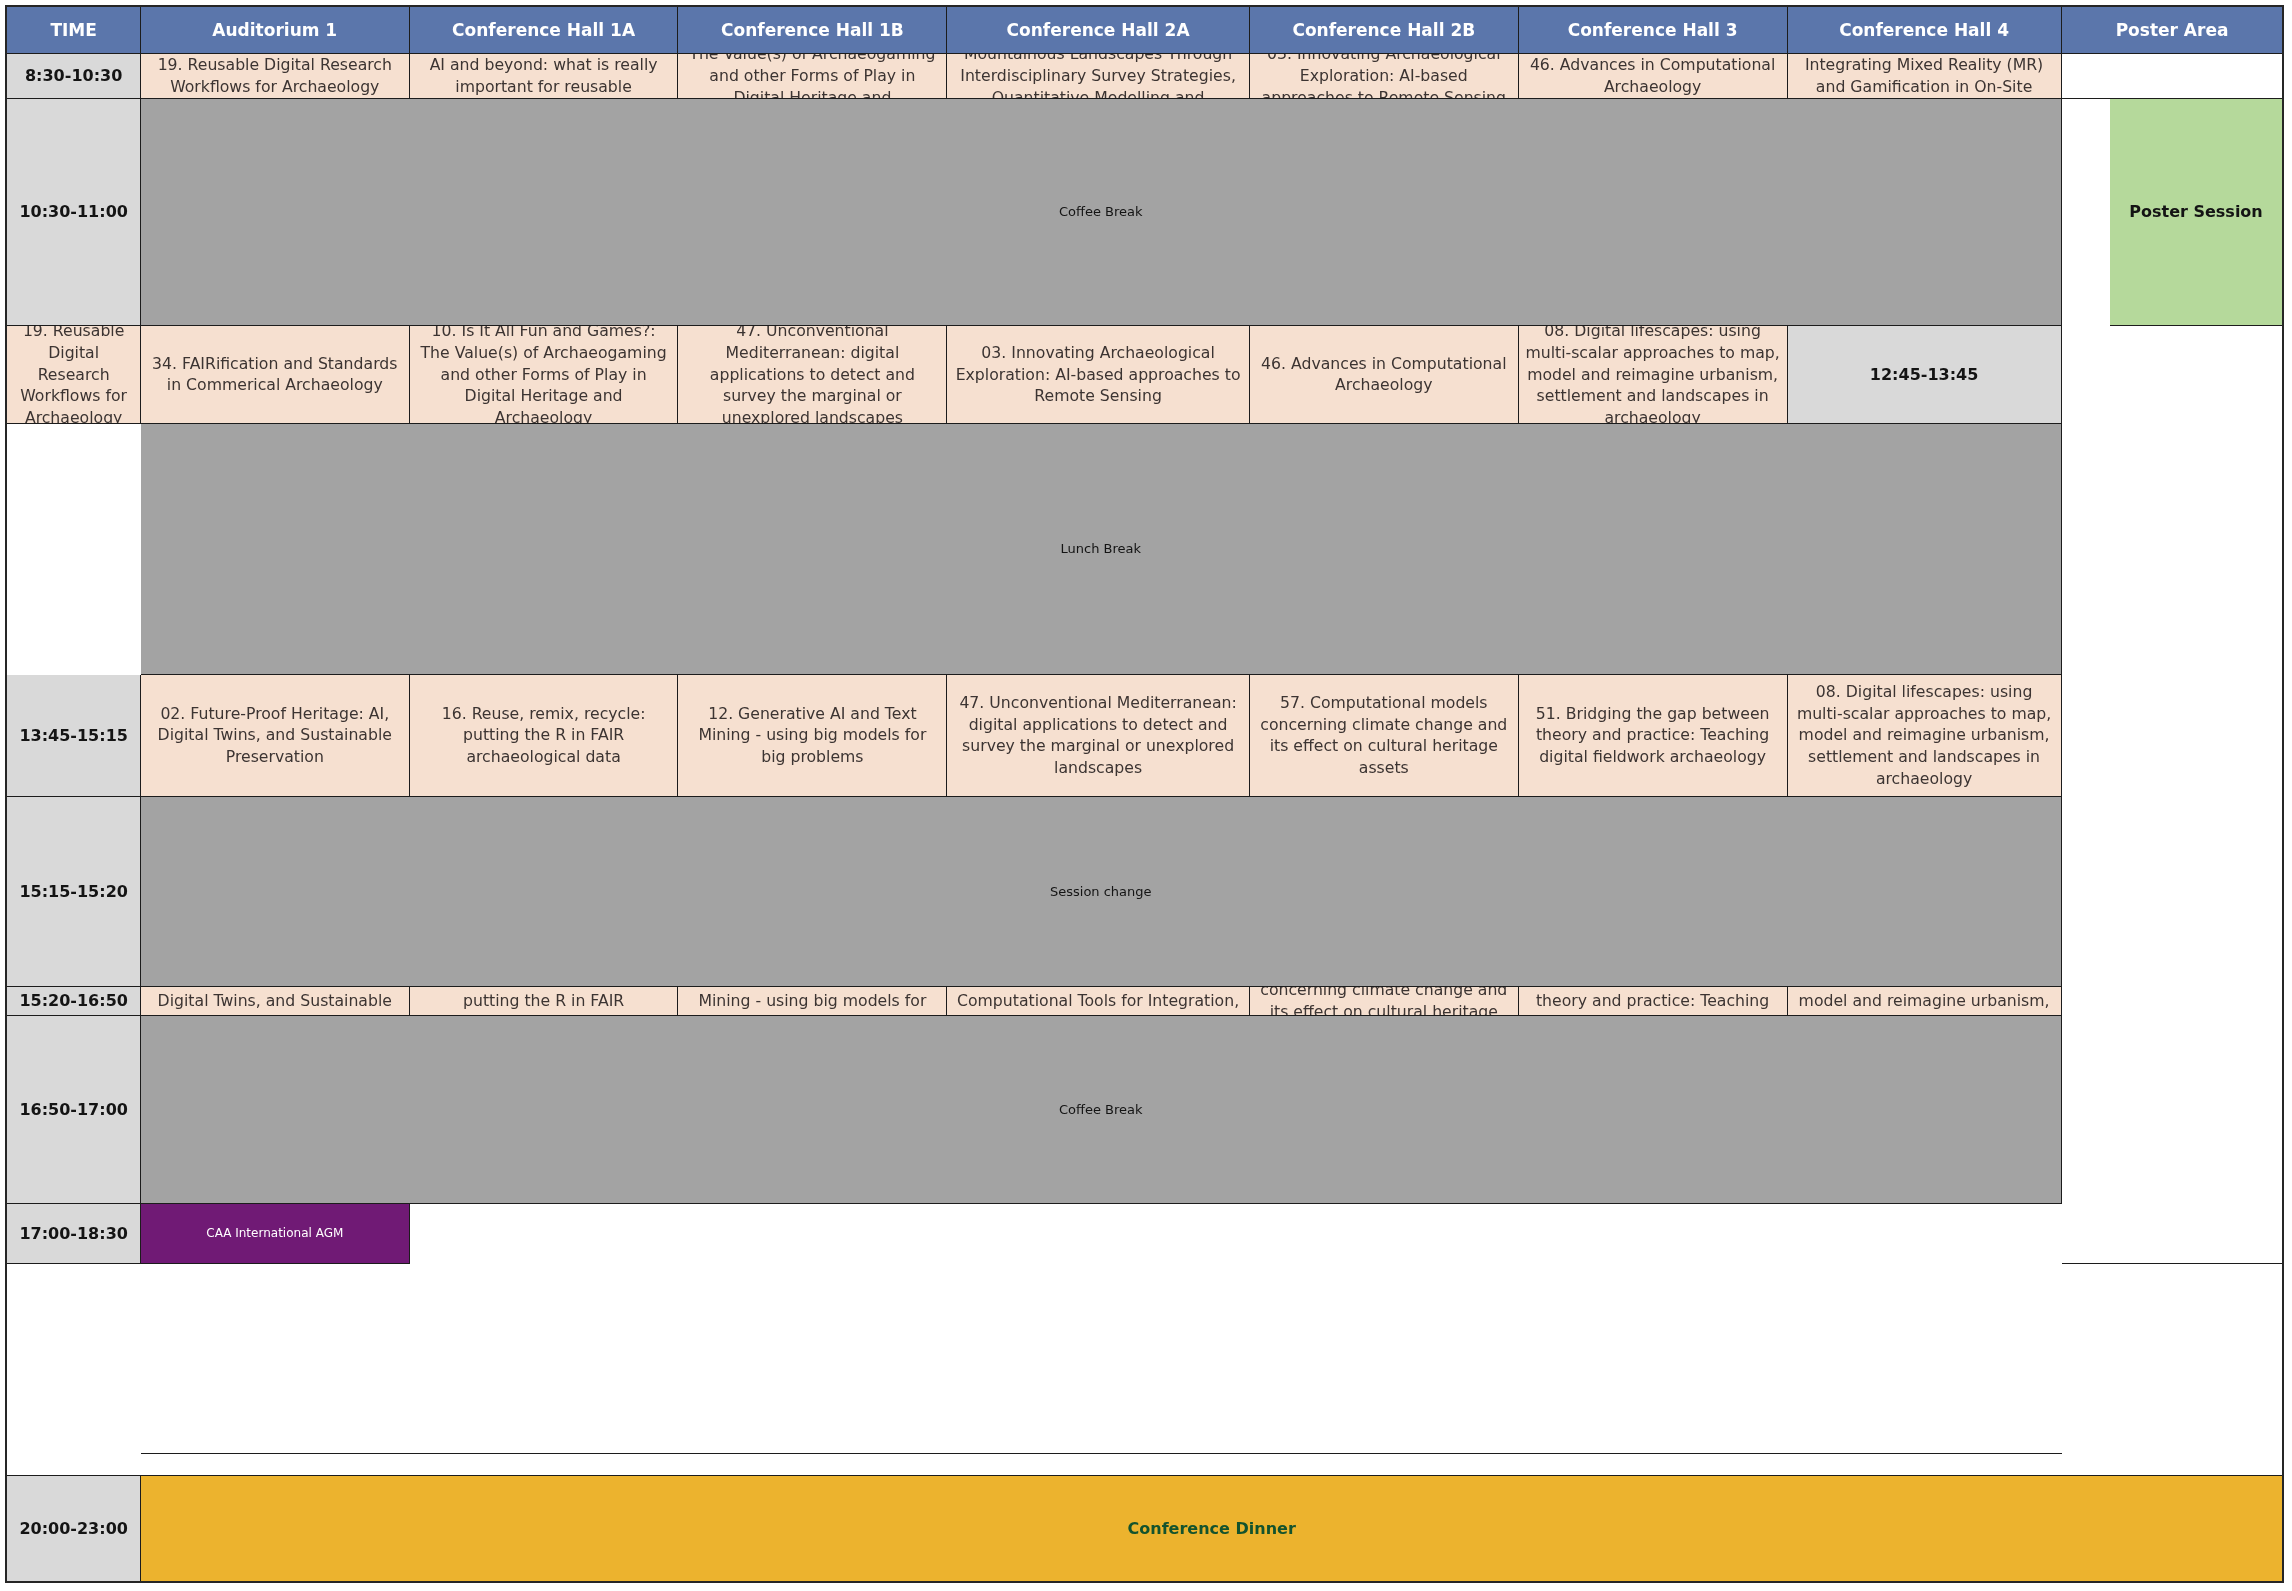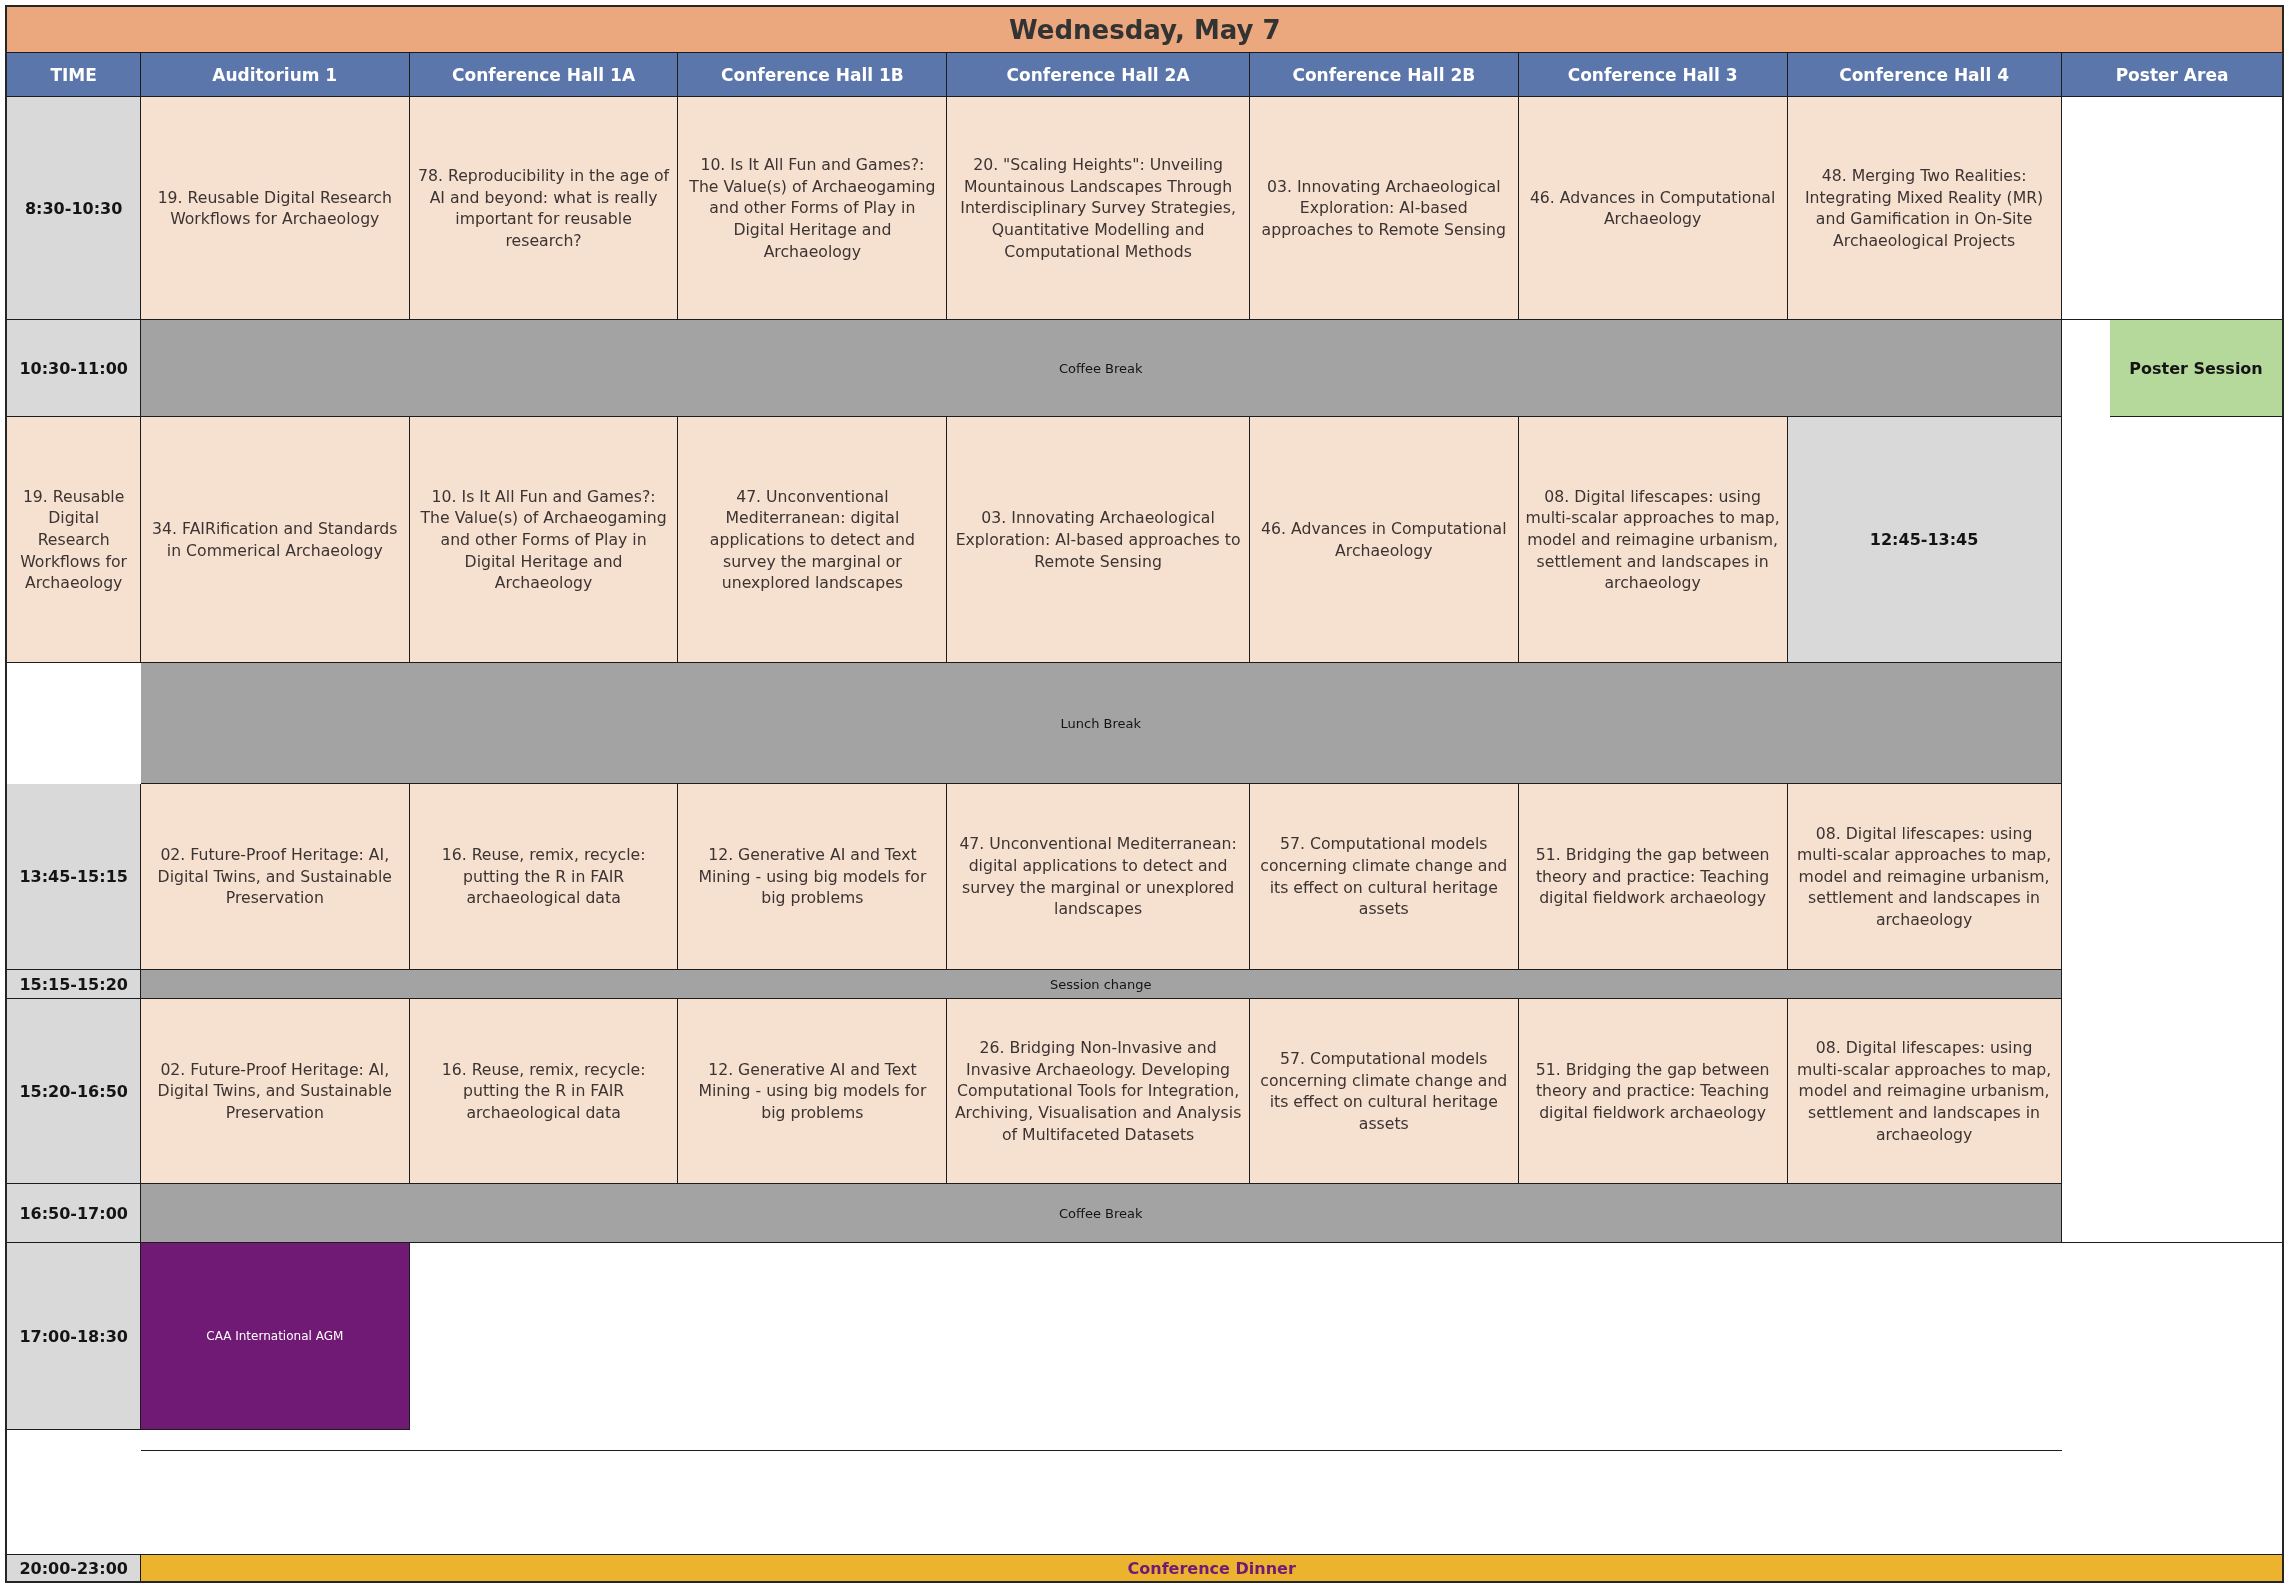--- a/index.html
+++ b/index.html
@@ -29,29 +29,28 @@
   .poster-tall { grid-column:9 / 10; grid-row:5 / 11; background:#ffffff; }
   .agm-white { background:#ffffff; }
 
   .title-bar { background:#eba87e; color:#333333; font-size:26px; font-weight:bold; }
   .hdr  { background:#5b76ab; color:#ffffff; font-size:17px; font-weight:bold; padding:1.8px 3.6px; }
   .time { background:#d9d9d9; color:#141414; font-size:16px; font-weight:bold; padding:1.8px 2.7px; }
   .sess { background:#f6e0d0; color:#3c3432; font-size:15.7px; line-height:1.38; }
   .brk  { background:#a3a3a3; color:#141414; font-size:13px; font-weight:normal; }
   .poster-green { background:#b5d99b; color:#141414; font-size:16px; font-weight:bold;margin-left:48px; }
   .agm  { background:#701a75; color:#ffffff; font-size:12px; }
-  .gold { background:#ecb32e; color:#701a75; font-size:16px; font-weight:bold; }
+  .gold { background:#ecb32e; color:#14532d; font-size:16px; font-weight:bold; }
   .white { background:#ffffff; }
 </style>
 </head>
 <body>
 
 <div class="sheet">
 
-  <div class="cell span9 no-r title-bar">Wednesday, May 7</div>
 
   <div class="cell hdr">TIME</div>
   <div class="cell hdr">Auditorium 1</div>
   <div class="cell hdr">Conference Hall 1A</div>
   <div class="cell hdr">Conference Hall 1B</div>
   <div class="cell hdr">Conference Hall 2A</div>
   <div class="cell hdr">Conference Hall 2B</div>
   <div class="cell hdr">Conference Hall 3</div>
   <div class="cell hdr">Conference Hall 4</div>
   <div class="cell hdr no-r">Poster Area</div>

